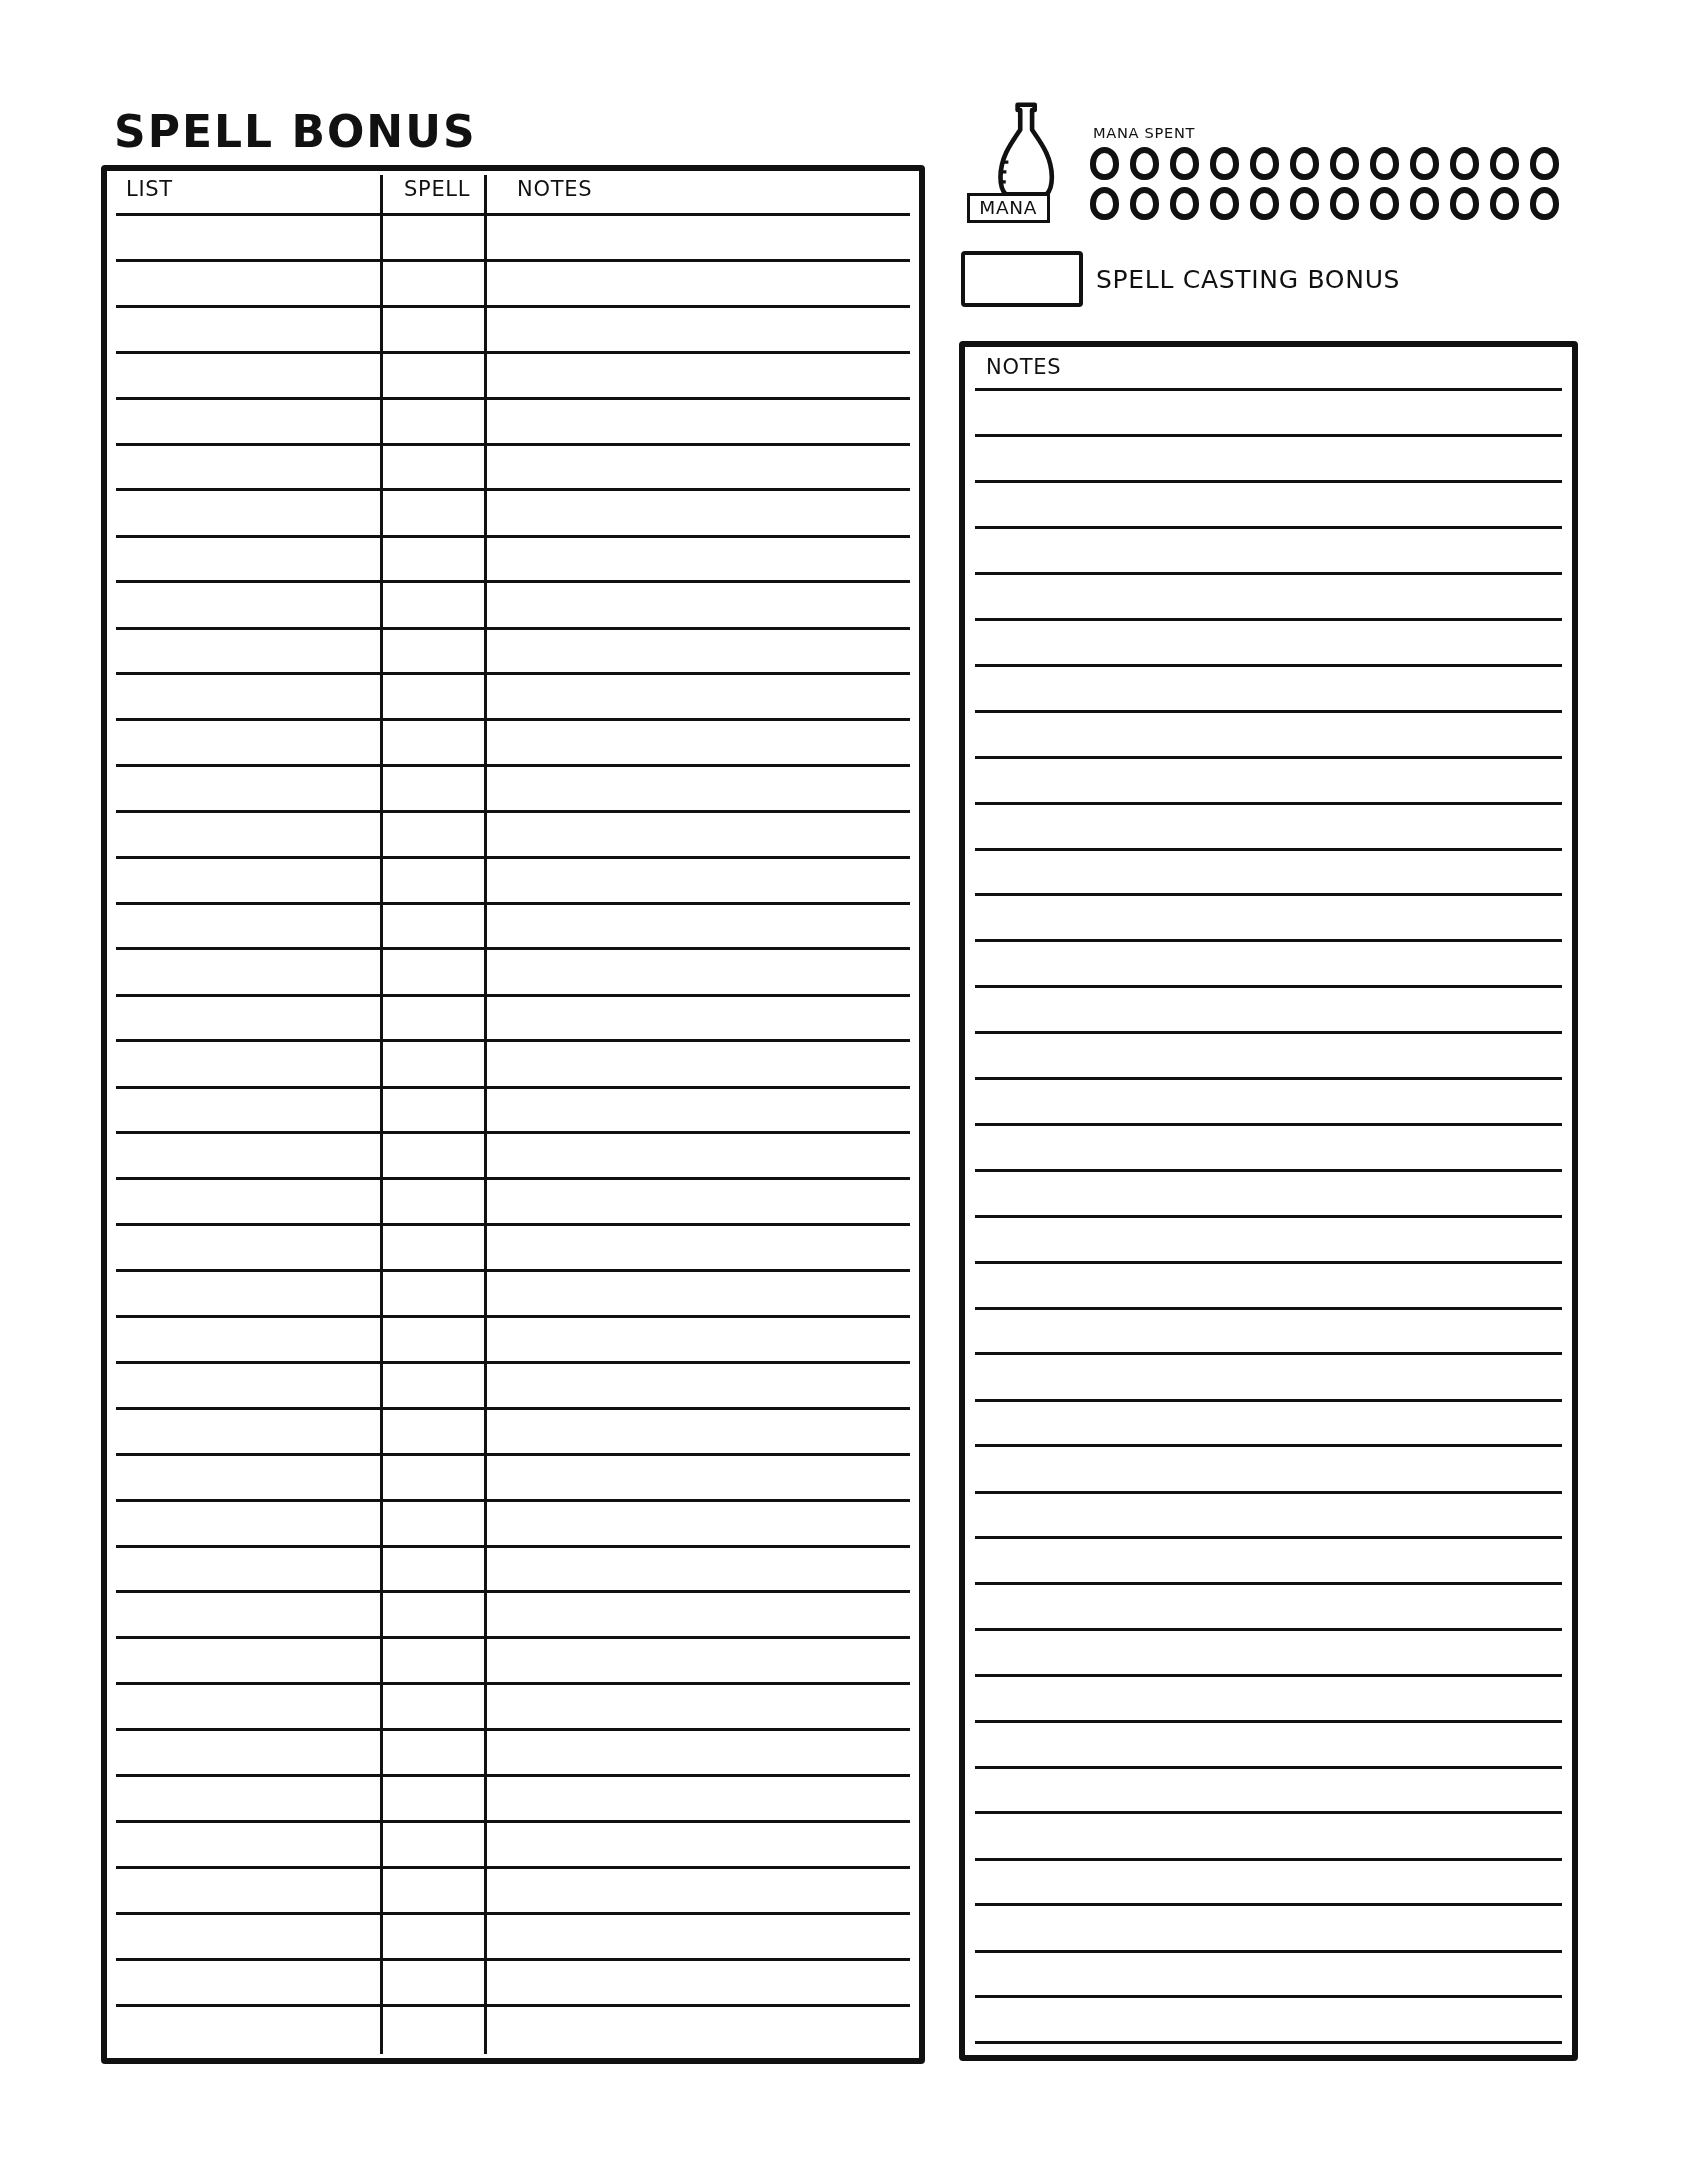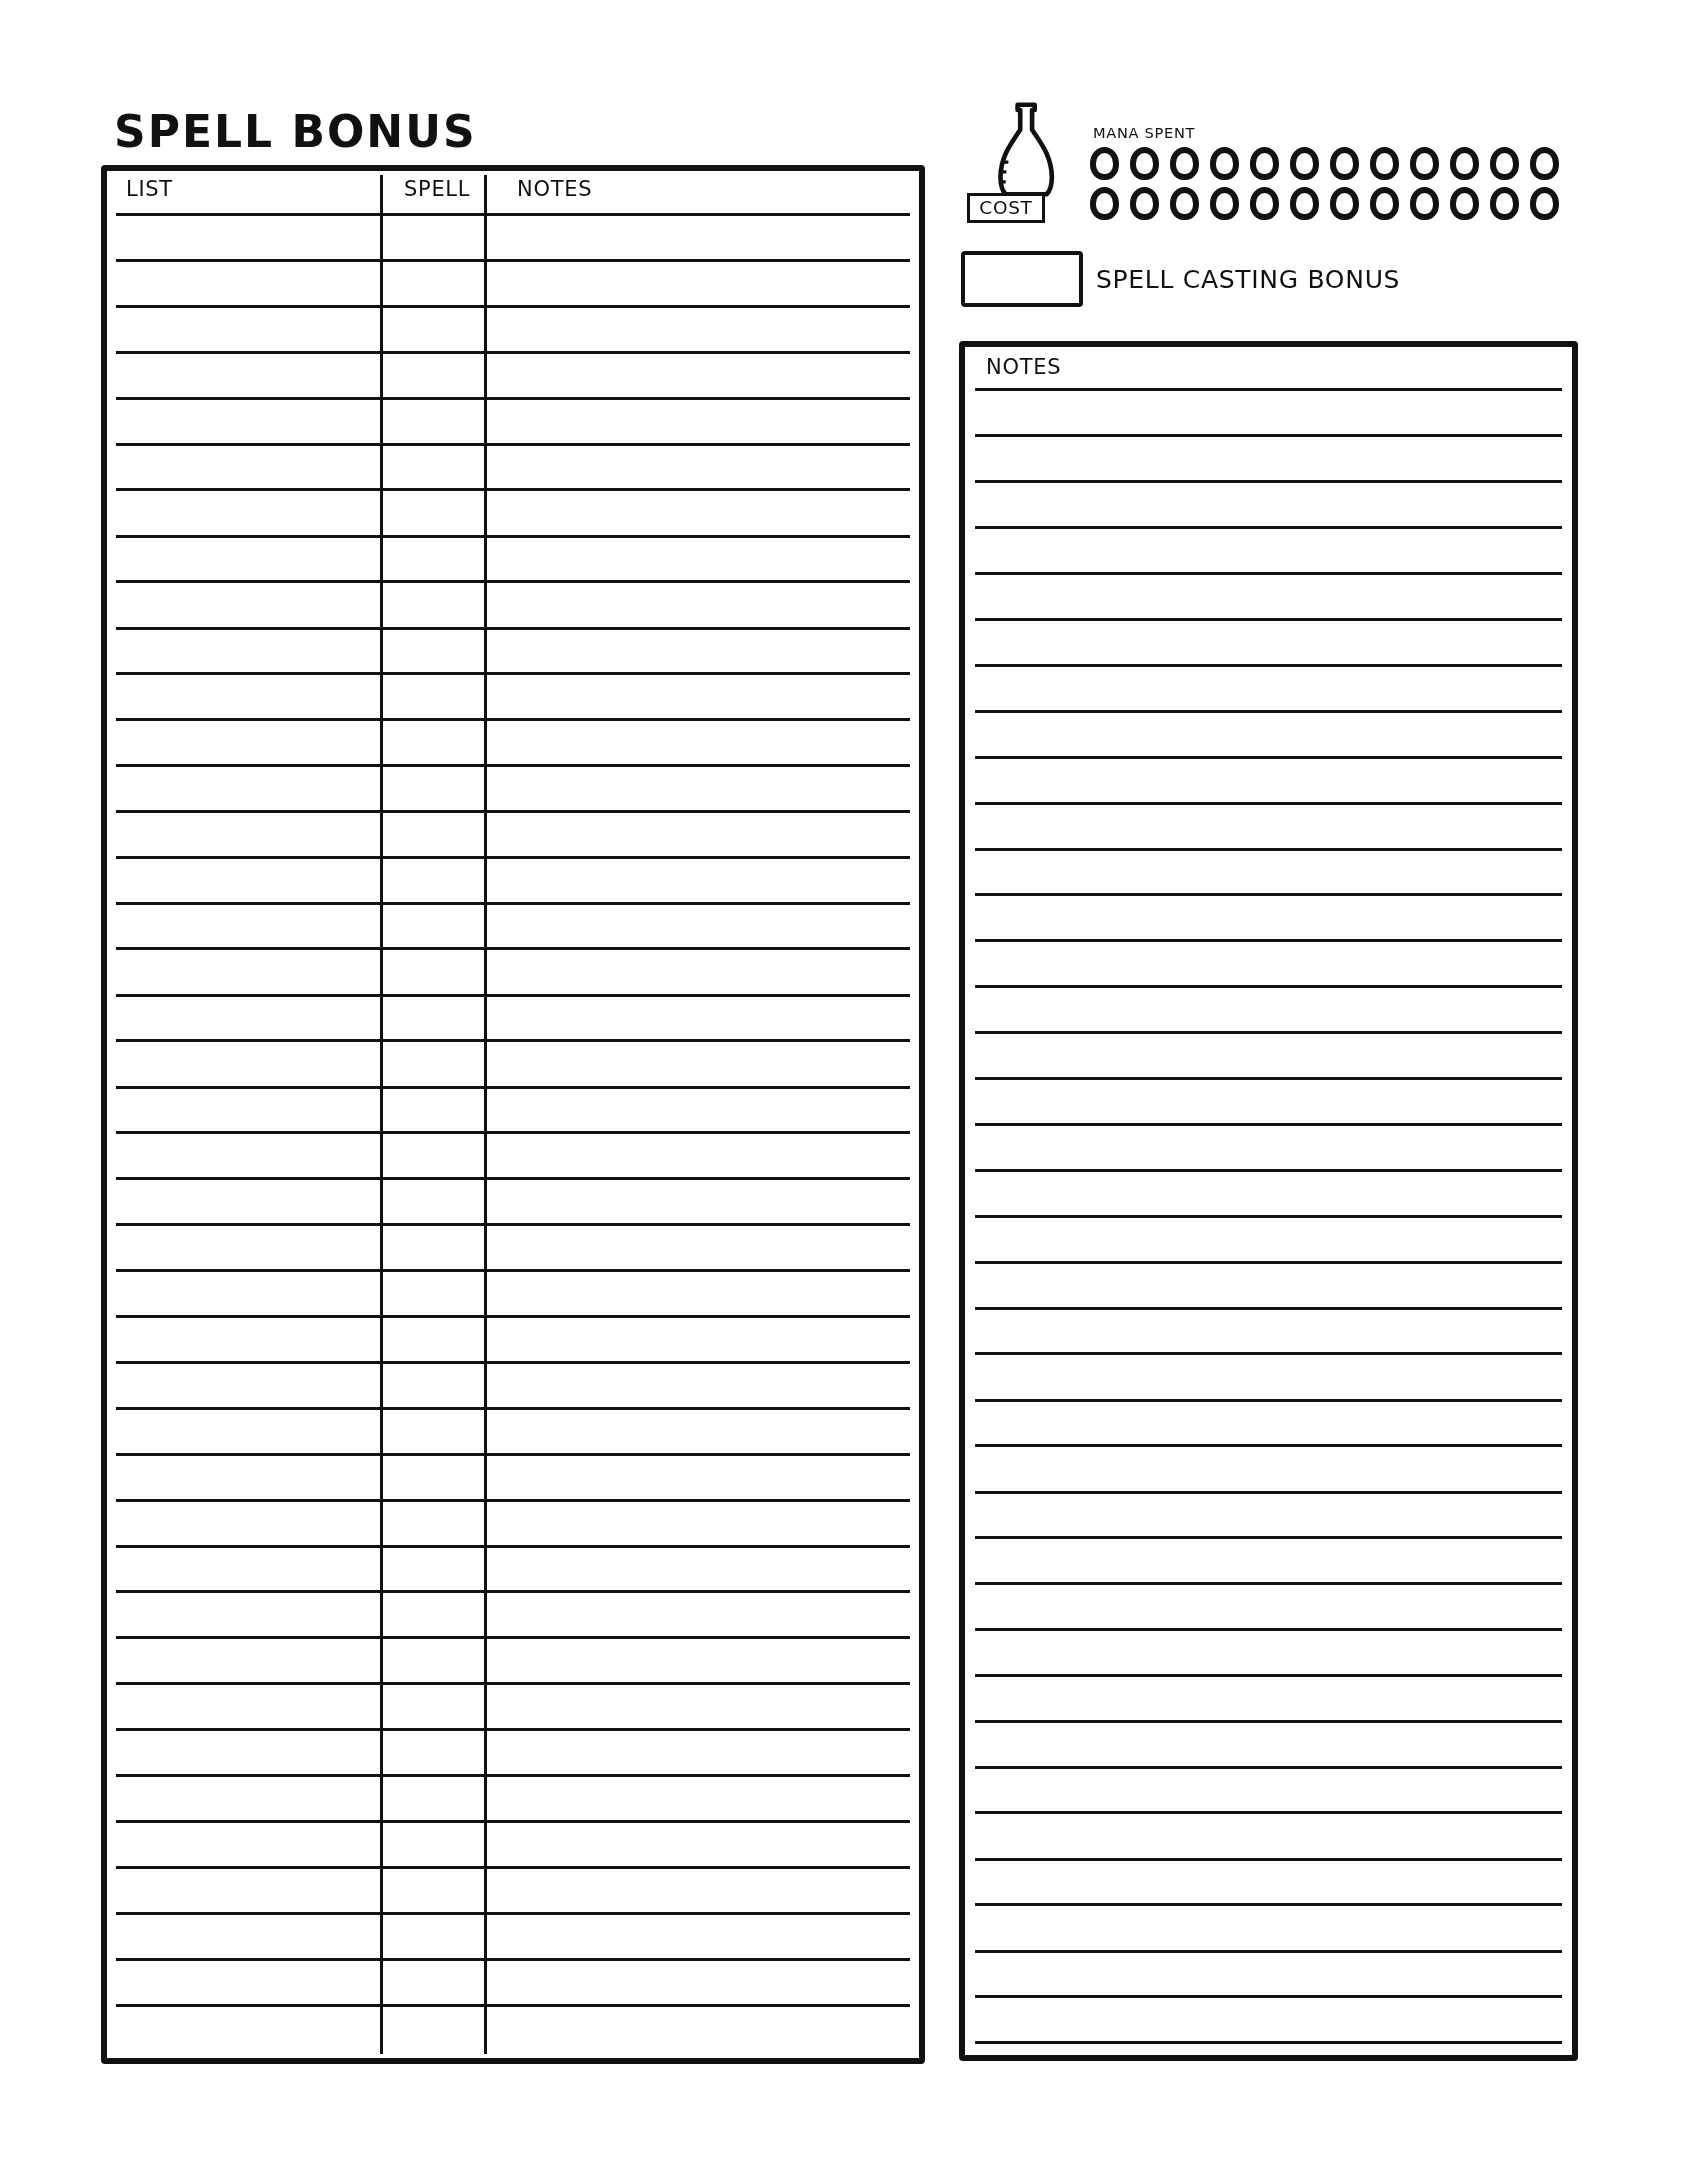--- a/index.html
+++ b/index.html
@@ -193,21 +193,21 @@
     <input class="cell-input" style="left: 387px; top: 2011px; width: 93px; height: 34px;">
     <input class="cell-input" style="left: 493px; top: 2011px; width: 410px; height: 34px;">
   </div>
 
 <div class="abs" style="left:986px; top:99px; width:79px; height:103px;">
   <svg width="79" height="103" viewBox="0 0 120 155">
     <path d="M48 8 h26 v8 h-4 v30 c12 18 30 40 30 72 c0 14 -4 22 -8 26 h-62 c-4 -4 -8 -12 -8 -26 c0 -32 18 -54 30 -72 v-30 h-4 z" fill="#fff" stroke="#111" stroke-width="7" stroke-linejoin="round"></path>
     <path d="M24 95 h10 M21 110 h10 M20 125 h10" stroke="#111" stroke-width="5"></path>
   </svg>
 </div>
-<div class="abs banner" style="left:967px; top:193px;">COST</div>
+<div class="abs banner" style="left:967px; top:193px;">MANA</div>
 <div class="abs tiny" style="left:1093px; top:124px;text-align:right;">MANA SPENT</div>
 <div class="abs circles" id="mana-circles" style="left:1090px; top:147px;">
     <div class="circle"></div>
     <div class="circle"></div>
     <div class="circle"></div>
     <div class="circle"></div>
     <div class="circle"></div>
     <div class="circle"></div>
     <div class="circle"></div>
     <div class="circle"></div>

